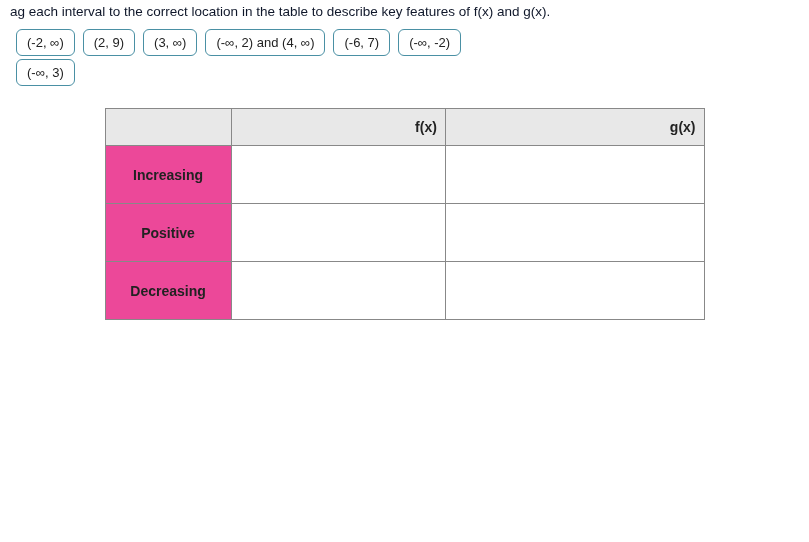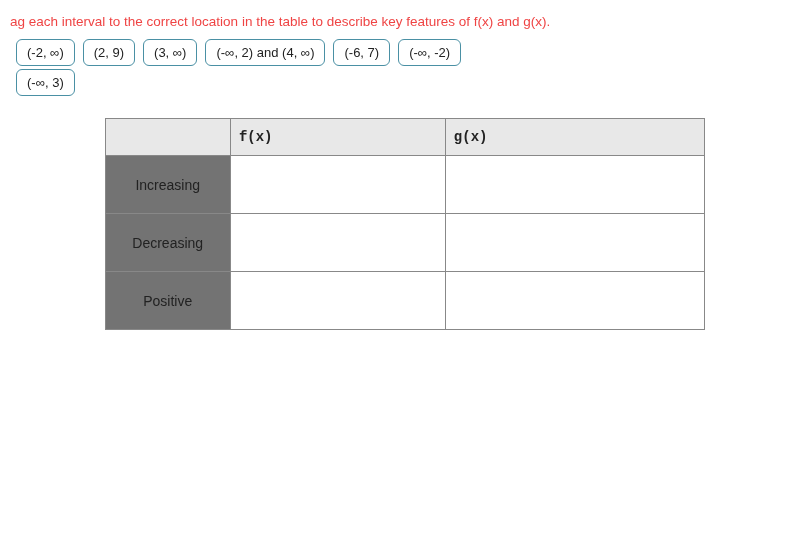--- a/index.html
+++ b/index.html
@@ -7,23 +7,23 @@
       background: #fff;
       font-family: Arial, sans-serif;
       font-size: 14px;
       color: #222;
       width: 809px;
       min-height: 542px;
       overflow: hidden;
     }
 
     .header-text {
-      padding: 14px 16px 10px 10px;
+      padding: 4px 16px 10px 10px;
       font-size: 13.5px;
-      color: #ef4444;
+      color: #0f172a;
     }
 
     .chips-area {
       display: flex;
       flex-wrap: wrap;
       gap: 8px;
       padding: 0 16px 8px 16px;
       align-items: center;
     }
 
@@ -65,37 +65,36 @@
     .col-fx {
       width: 235px;
     }
 
     .col-gx {
       width: 284px;
     }
 
     .header-row th {
       background: #e8e8e8;
-      text-align: left;
+      text-align: right;
       font-weight: bold;
       font-size: 14px;
       padding: 10px 8px;
-      font-family: Liberation Mono, monospace;
     }
 
     .header-row th:first-child {
       background: #e8e8e8;
     }
 
     .row-label {
       text-align: center;
-      font-weight: normal;
+      font-weight: bold;
       font-size: 14px;
       padding: 18px 8px;
-      background: #737373;
+      background: #ec4899;
     }
 
     .drop-cell {
       height: 58px;
       background: #fff;
     }
 
     tr:nth-child(odd) .drop-cell {
       background: #fff;
     }
@@ -128,24 +127,24 @@
         <th class="col-gx">g(x)</th>
       </tr>
     </thead>
     <tbody>
       <tr>
         <td class="row-label col-label">Increasing</td>
         <td class="drop-cell col-fx"></td>
         <td class="drop-cell col-gx"></td>
       </tr>
       <tr>
-        <td class="row-label col-label">Decreasing</td>
+        <td class="row-label col-label">Positive</td>
         <td class="drop-cell col-fx"></td>
         <td class="drop-cell col-gx"></td>
       </tr>
       <tr>
-        <td class="row-label col-label">Positive</td>
+        <td class="row-label col-label">Decreasing</td>
         <td class="drop-cell col-fx"></td>
         <td class="drop-cell col-gx"></td>
       </tr>
     </tbody>
   </table>
 </div>
 
 </body></html>

